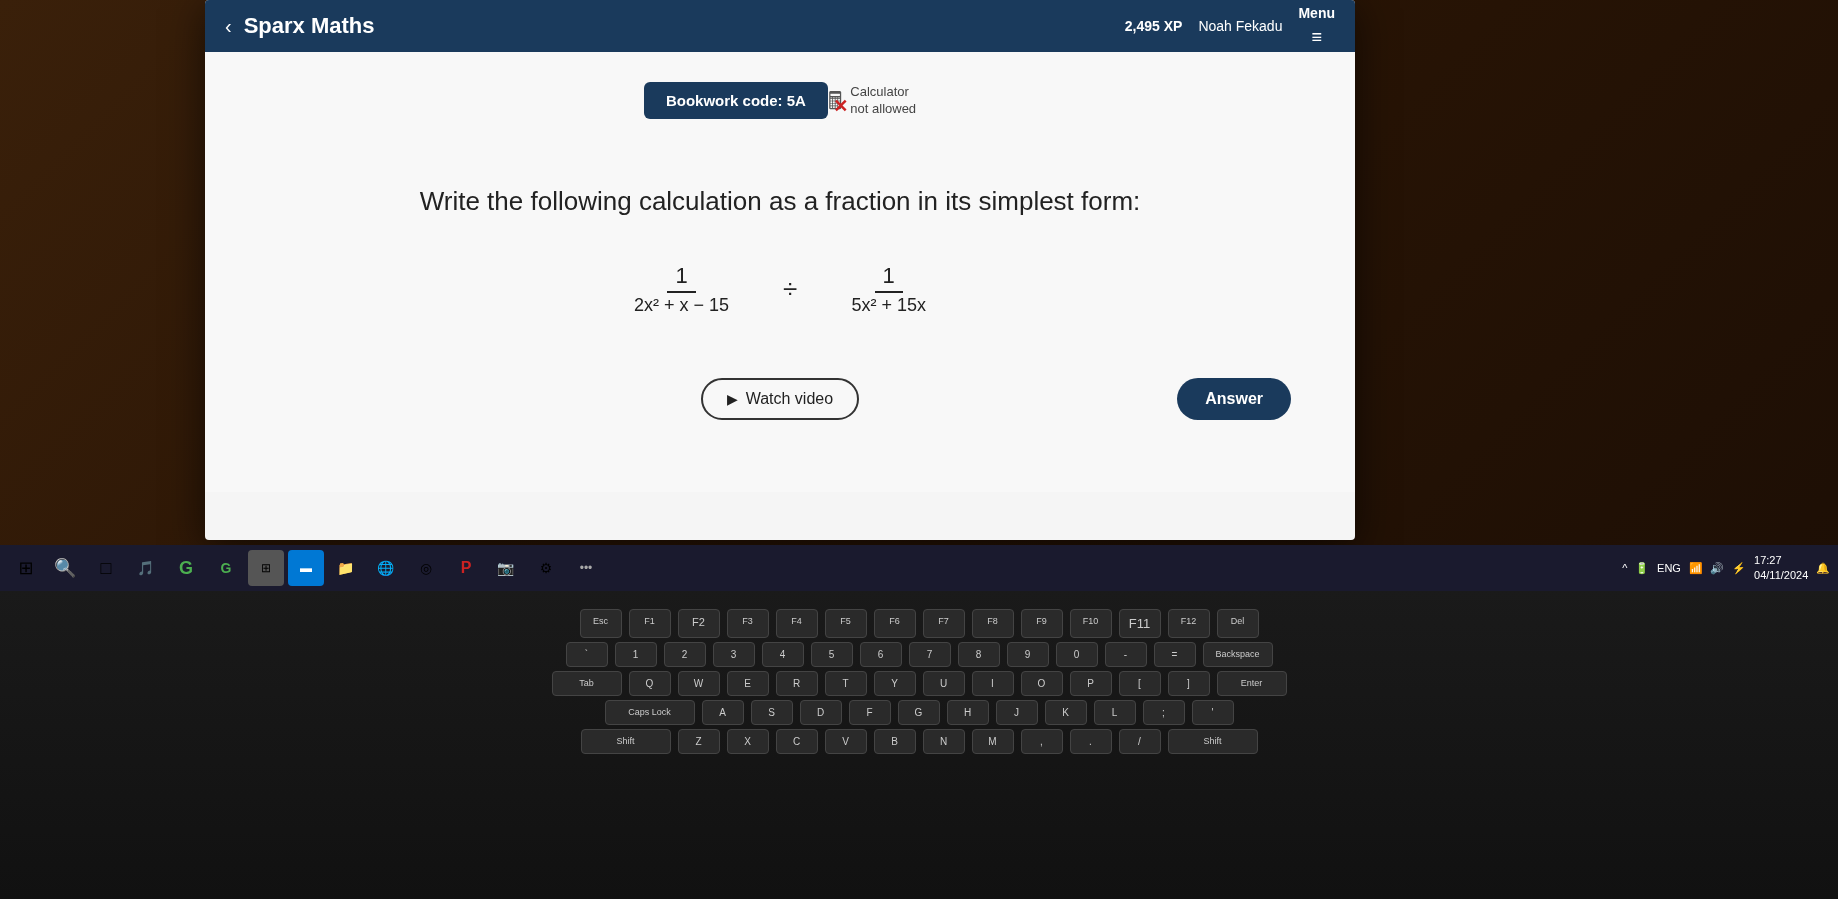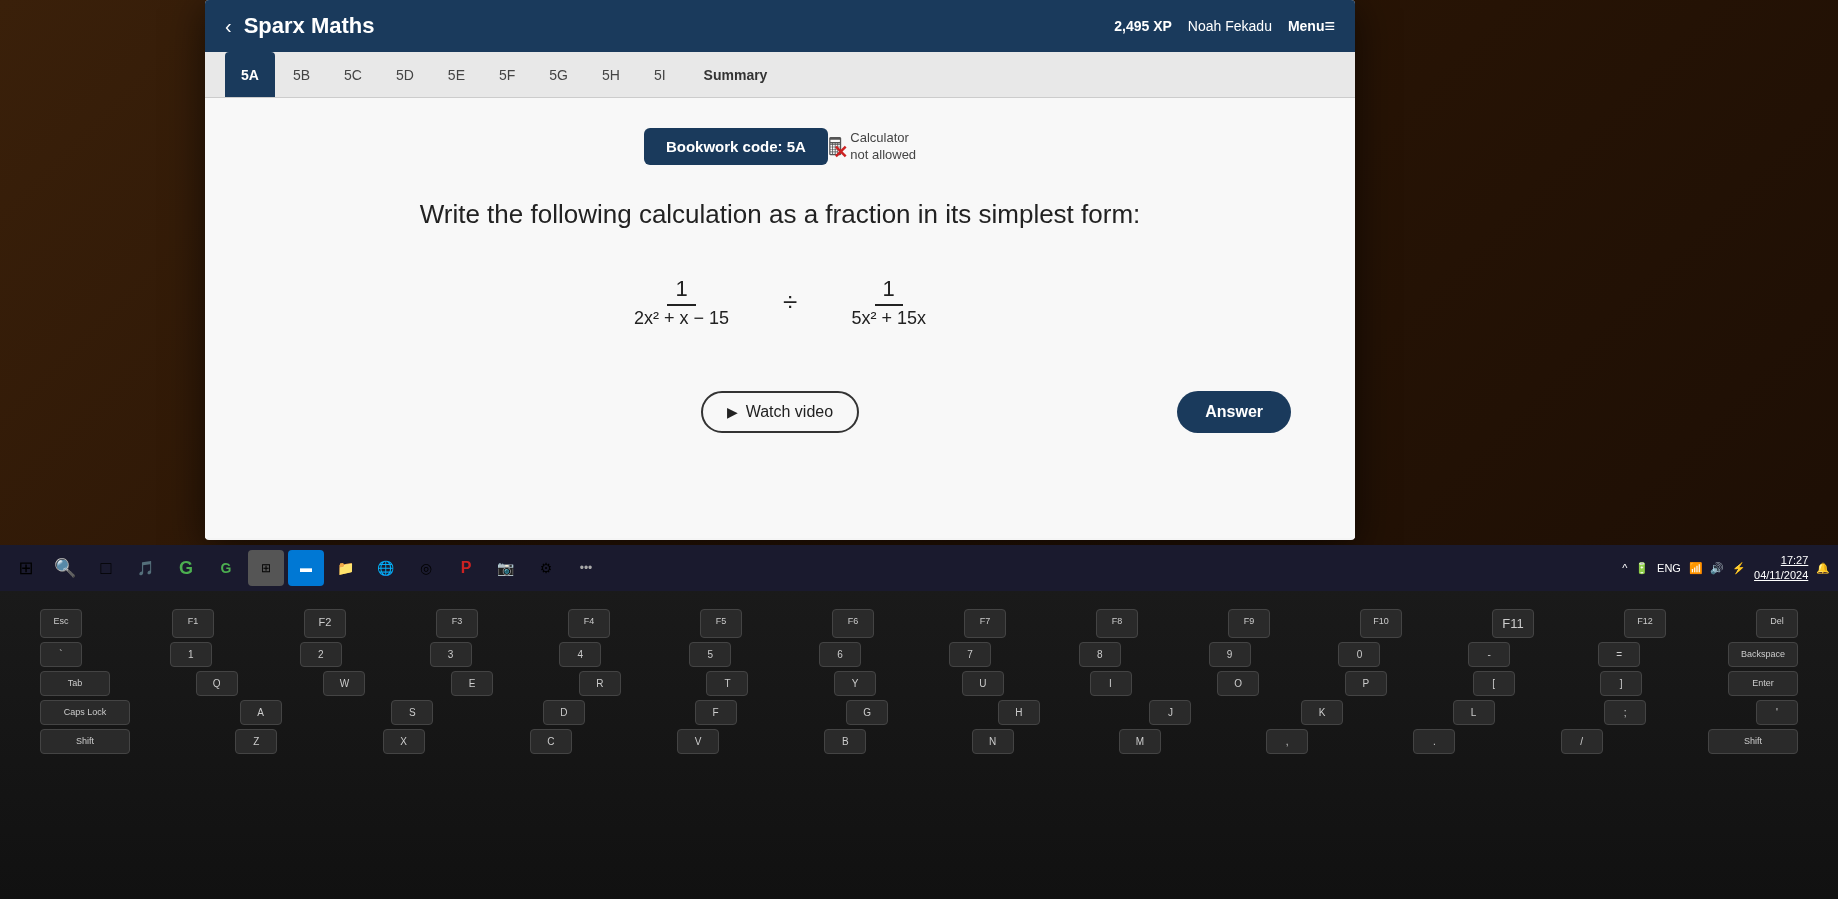--- a/index.html
+++ b/index.html
@@ -69,22 +69,24 @@
       font-weight: 600;
     }
 
     .user-name {
       font-weight: 500;
     }
 
     .menu-btn {
       display: flex;
       align-items: center;
+      gap: 6px;
       cursor: pointer;
       font-weight: 600;
+      flex-direction: column;
     }
 
     .hamburger-icon {
       font-size: 18px;
     }
 
     
     .tab-nav {
       background: #e8e8e8;
       display: flex;
@@ -163,20 +165,21 @@
     }
 
     
     .question-text {
       font-size: 26px;
       color: #222;
       text-align: center;
       margin-bottom: 40px;
       line-height: 1.5;
       font-weight: 400;
+      margin-top: 33px;
     }
 
     
     .math-expression {
       display: flex;
       align-items: center;
       gap: 30px;
       margin-bottom: 50px;
       font-size: 22px;
       color: #222;
@@ -250,23 +253,22 @@
       display: flex;
       align-items: center;
       gap: 8px;
       color: white;
       font-size: 11px;
     }
 
     .time-display {
       display: flex;
       flex-direction: column;
-      align-items: flex-end;
+      align-items: flex-start;
       line-height: 1.4;
-      text-decoration: underline;
     }
 
     .keyboard-area {
       position: absolute;
       bottom: 0;
       left: 0;
       right: 0;
       height: 310px;
       background: linear-gradient(180deg, #1a1a1a 0%, #111 100%);
     }
@@ -275,21 +277,21 @@
     .keyboard-keys {
       display: flex;
       flex-direction: column;
       gap: 4px;
       padding: 20px 40px 10px;
     }
 
     .key-row {
       display: flex;
       gap: 7px;
-      justify-content: space-between;
+      justify-content: center;
     }
 
     .key {
       background: #2a2a2a;
       border: 1px solid #444;
       border-radius: 4px;
       color: #ccc;
       font-size: 10px;
       padding: 6px 8px;
       min-width: 42px;
@@ -340,32 +342,20 @@
     <div class="nav-right">
       <span class="xp-badge">2,495 XP</span>
       <span class="user-name">Noah Fekadu</span>
       <div class="menu-btn">
         <span>Menu</span>
         <span class="hamburger-icon">≡</span>
       </div>
     </div>
   </div>
 
-  <div class="tab-nav">
-    <div class="tab-item active">5A</div>
-    <div class="tab-item">5B</div>
-    <div class="tab-item">5C</div>
-    <div class="tab-item">5D</div>
-    <div class="tab-item">5E</div>
-    <div class="tab-item">5F</div>
-    <div class="tab-item">5G</div>
-    <div class="tab-item">5H</div>
-    <div class="tab-item">5I</div>
-    <div class="tab-item summary">Summary</div>
-  </div>
 
   <div class="content-area">
 
     <div class="meta-row">
       <div class="bookwork-code">Bookwork code: 5A</div>
       <div class="calculator-badge">
         <div style="position:relative; display:inline-block; font-size:24px; line-height:1;">
           <span>🖩</span>
           <span style="color:#cc2222; font-weight:900; font-size:18px; position:absolute; bottom:-2px; right:-6px;">✕</span>
         </div>

